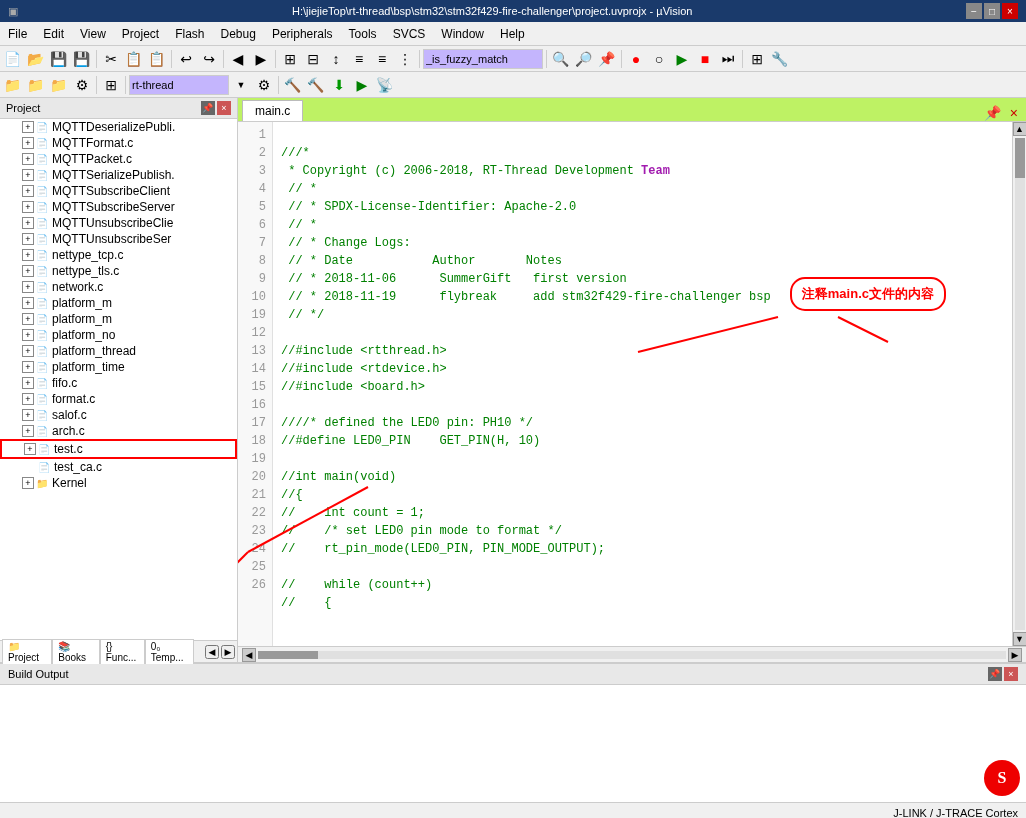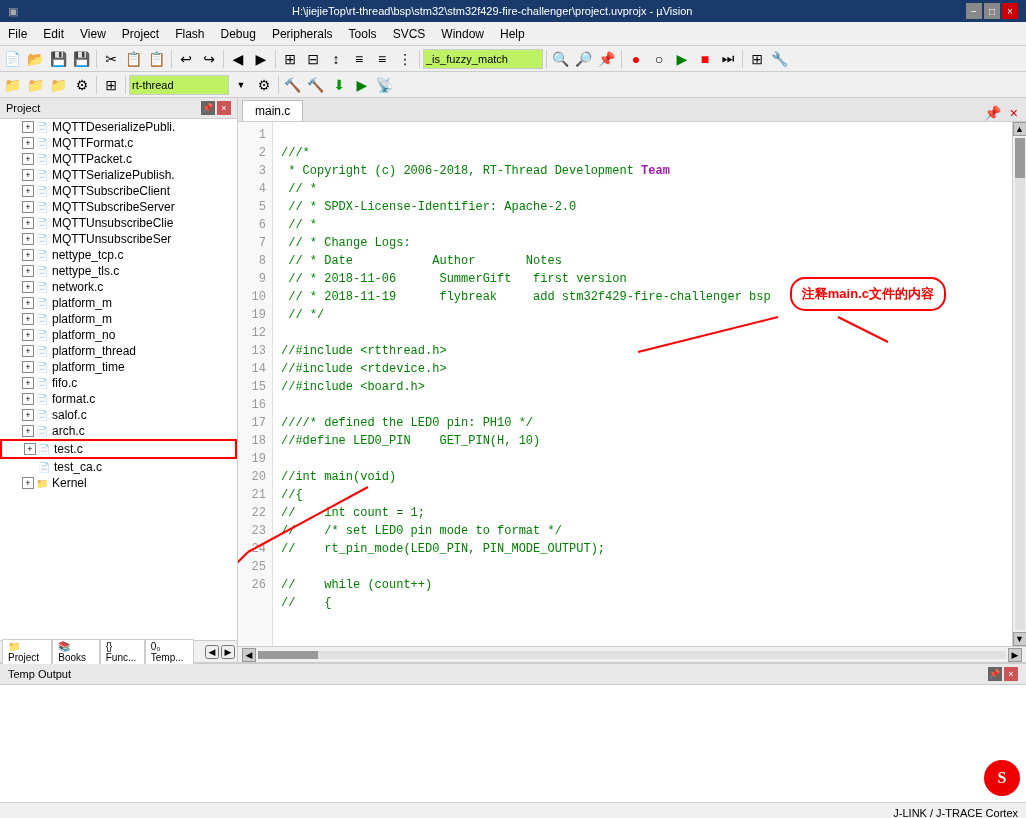--- a/index.html
+++ b/index.html
@@ -12,21 +12,21 @@
     .title-btn.close { background: #c00; }
     
     
     #menubar { background: #f0f0f0; height: 24px; display: flex; align-items: center; border-bottom: 1px solid #ccc; }
     .menu-item { padding: 2px 8px; font-size: 12px; cursor: pointer; }
     
     
     #toolbar1, #toolbar2 { background: #f0f0f0; height: 26px; display: flex; align-items: center; padding: 0 2px; border-bottom: 1px solid #ccc; gap: 1px; }
     .tb-btn { width: 22px; height: 22px; background: transparent; border: 1px solid transparent; cursor: pointer; display: flex; align-items: center; justify-content: center; font-size: 14px; }
     .tb-sep { width: 1px; height: 18px; background: #ccc; margin: 0 2px; }
-    .tb-dropdown { height: 20px; border: 1px solid #ccc; background: #bef264; font-size: 11px; padding: 0 2px; min-width: 100px; }
+    .tb-dropdown { height: 20px; border: 1px solid #ccc; background: #c4b5fd; font-size: 11px; padding: 0 2px; min-width: 100px; }
     
     
     #main { display: flex; height: calc(818px - 22px - 20px - 26px - 26px - 20px - 22px); }
     
     
     #project-panel { width: 238px; border-right: 1px solid #ccc; background: white; display: flex; flex-direction: column; }
     #project-header { background: #e8e8e8; padding: 3px 6px; font-size: 11px; display: flex; align-items: center; justify-content: space-between; border-bottom: 1px solid #ccc; }
     #project-header-btns { display: flex; gap: 2px; }
     .panel-btn { width: 14px; height: 14px; background: #666; border: none; cursor: pointer; font-size: 9px; color: white; display: flex; align-items: center; justify-content: center; }
     .panel-btn.close { background: #c55; }
@@ -35,21 +35,21 @@
     .tree-item { padding: 1px 4px; display: flex; align-items: center; gap: 2px; cursor: pointer; white-space: nowrap; }
     .tree-item.selected-red { background: white; border: 1px solid #f00; }
     .tree-indent { display: inline-block; width: 16px; }
     .tree-expand { width: 12px; height: 12px; border: 1px solid #888; display: inline-flex; align-items: center; justify-content: center; font-size: 9px; cursor: pointer; }
     .tree-icon { width: 14px; height: 14px; display: inline-flex; align-items: center; justify-content: center; font-size: 10px; }
     .file-icon { color: #666; }
     .folder-icon { color: #e6a817; }
     
     
     #code-area { flex: 1; display: flex; flex-direction: column; background: white; }
-    #code-tabs { background: #e5e5e5; height: 24px; display: flex; align-items: flex-end; border-bottom: 1px solid #ccc; text-align: center; }
+    #code-tabs { background: #bef264; height: 24px; display: flex; align-items: flex-end; border-bottom: 1px solid #ccc; text-align: center; }
     .code-tab { padding: 3px 12px; font-size: 12px; cursor: pointer; background: #d0d0d0; border: 1px solid #bbb; border-bottom: none; margin-left: 4px; }
     .code-tab.active { background: white; font-weight: normal; }
     #tab-close-area { flex: 1; display: flex; justify-content: flex-end; padding-right: 4px; align-items: center; }
     .tab-x { font-size: 14px; cursor: pointer; padding: 0 4px; }
     
     #code-content { flex: 1; display: flex; overflow: hidden; position: relative; }
     #line-numbers { width: 35px; background: #f8f8f8; border-right: 1px solid #e0e0e0; padding: 4px 0; text-align: right; font-family: 'Courier New', monospace; font-size: 12px; color: #999; line-height: 18px; overflow: hidden; user-select: none; }
     .line-num { padding-right: 6px; }
     #code-editor { flex: 1; padding: 4px 8px; font-family: 'Courier New', monospace; font-size: 12px; line-height: 18px; overflow: auto; white-space: pre; }
     
@@ -441,21 +441,21 @@
       <div class="hscroll-track">
         <div class="hscroll-thumb"></div>
       </div>
       <button class="hscroll-btn">▶</button>
     </div>
   </div>
 </div>
 
 <div id="bottom-panel">
   <div id="build-header">
-    <span>Temp Output</span>
+    <span>Build Output</span>
     <div style="display:flex; gap:2px;">
       <button class="panel-btn">📌</button>
       <button class="panel-btn close">×</button>
     </div>
   </div>
   <div id="build-content">
   </div>
 
   <div id="sogou-icon" style="position:absolute; right:6px; bottom:22px; width:36px; height:36px; background:#e00; border-radius:50%; display:flex; align-items:center; justify-content:center; font-size:16px; font-weight:bold; color:white; z-index:20; font-family:serif;">S</div>
 </div>

